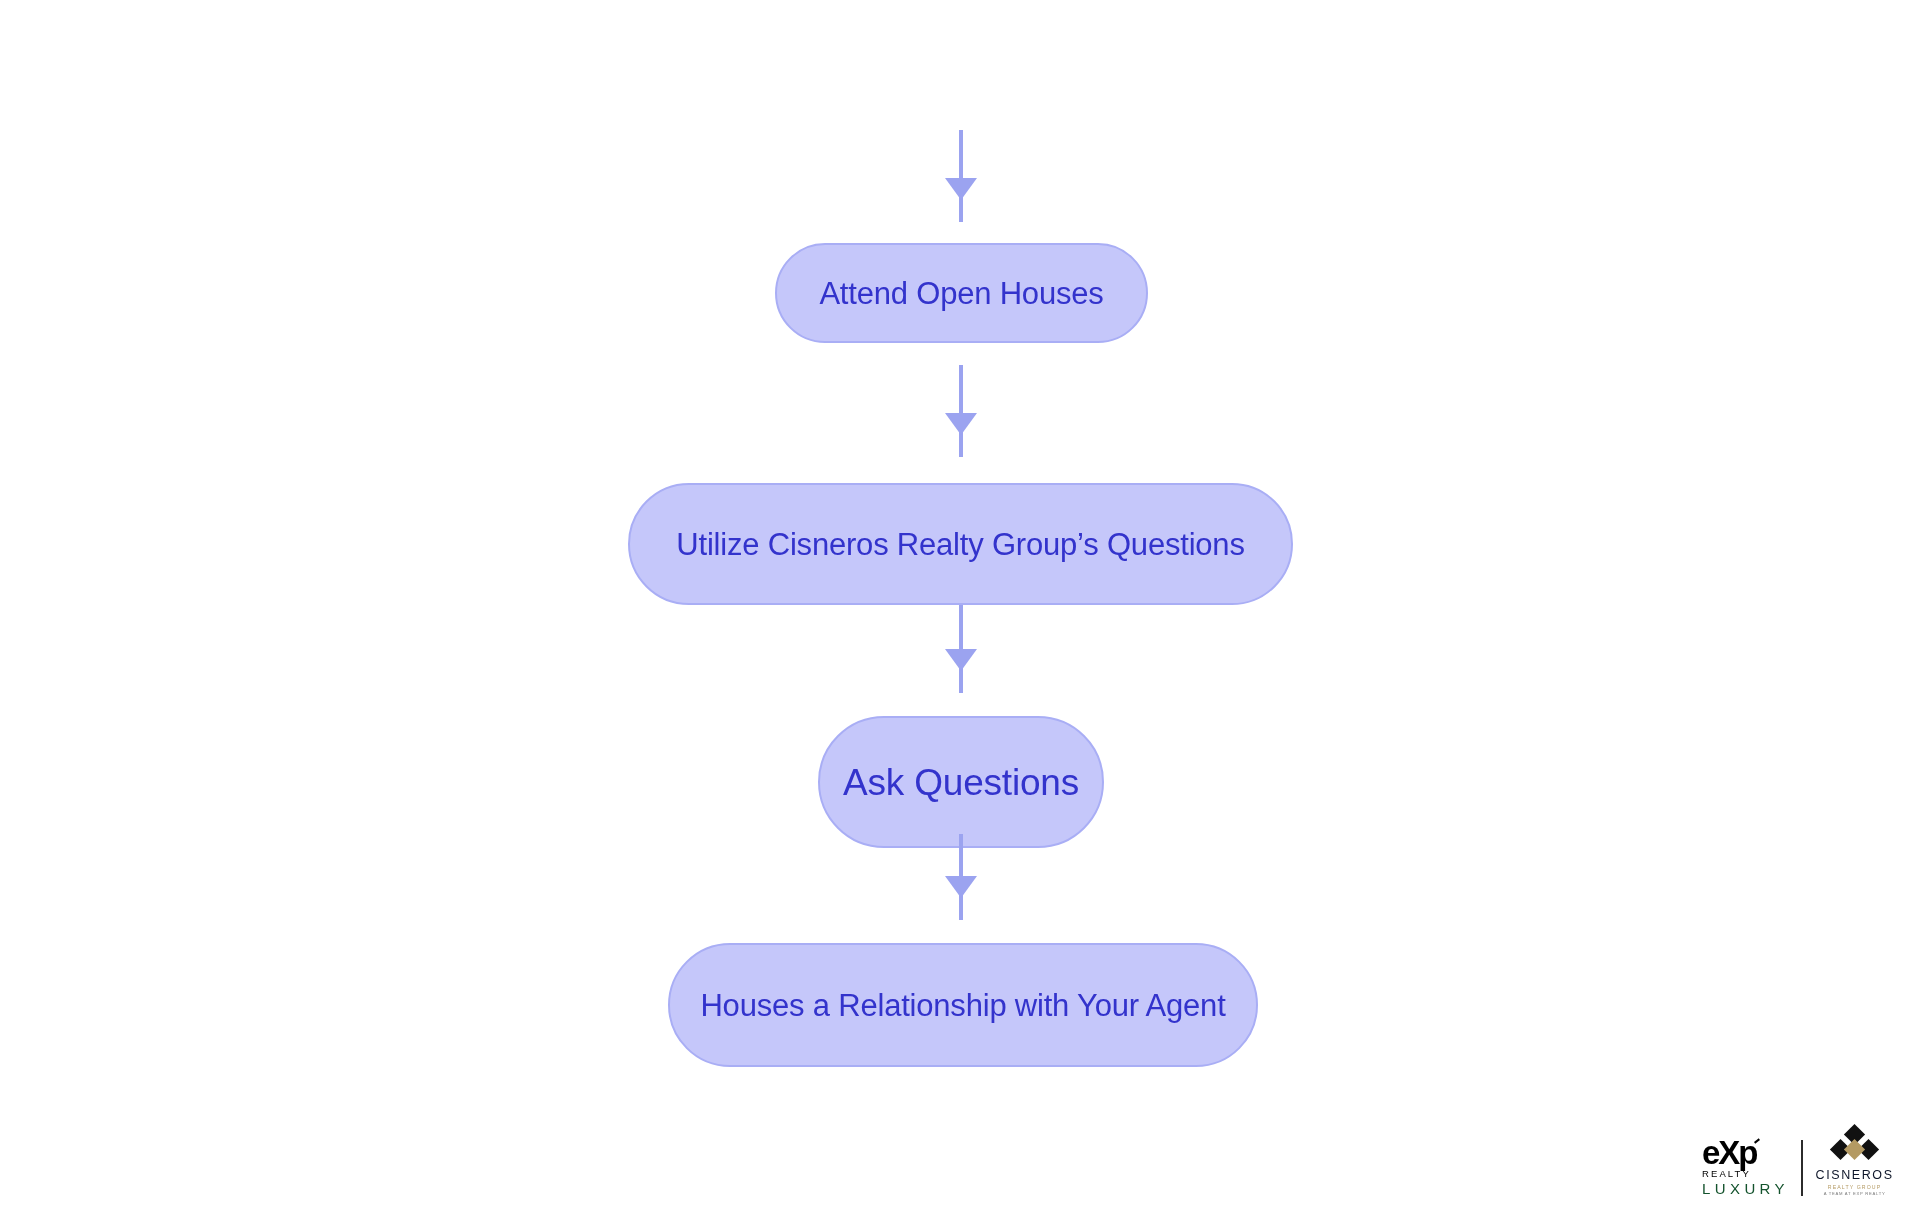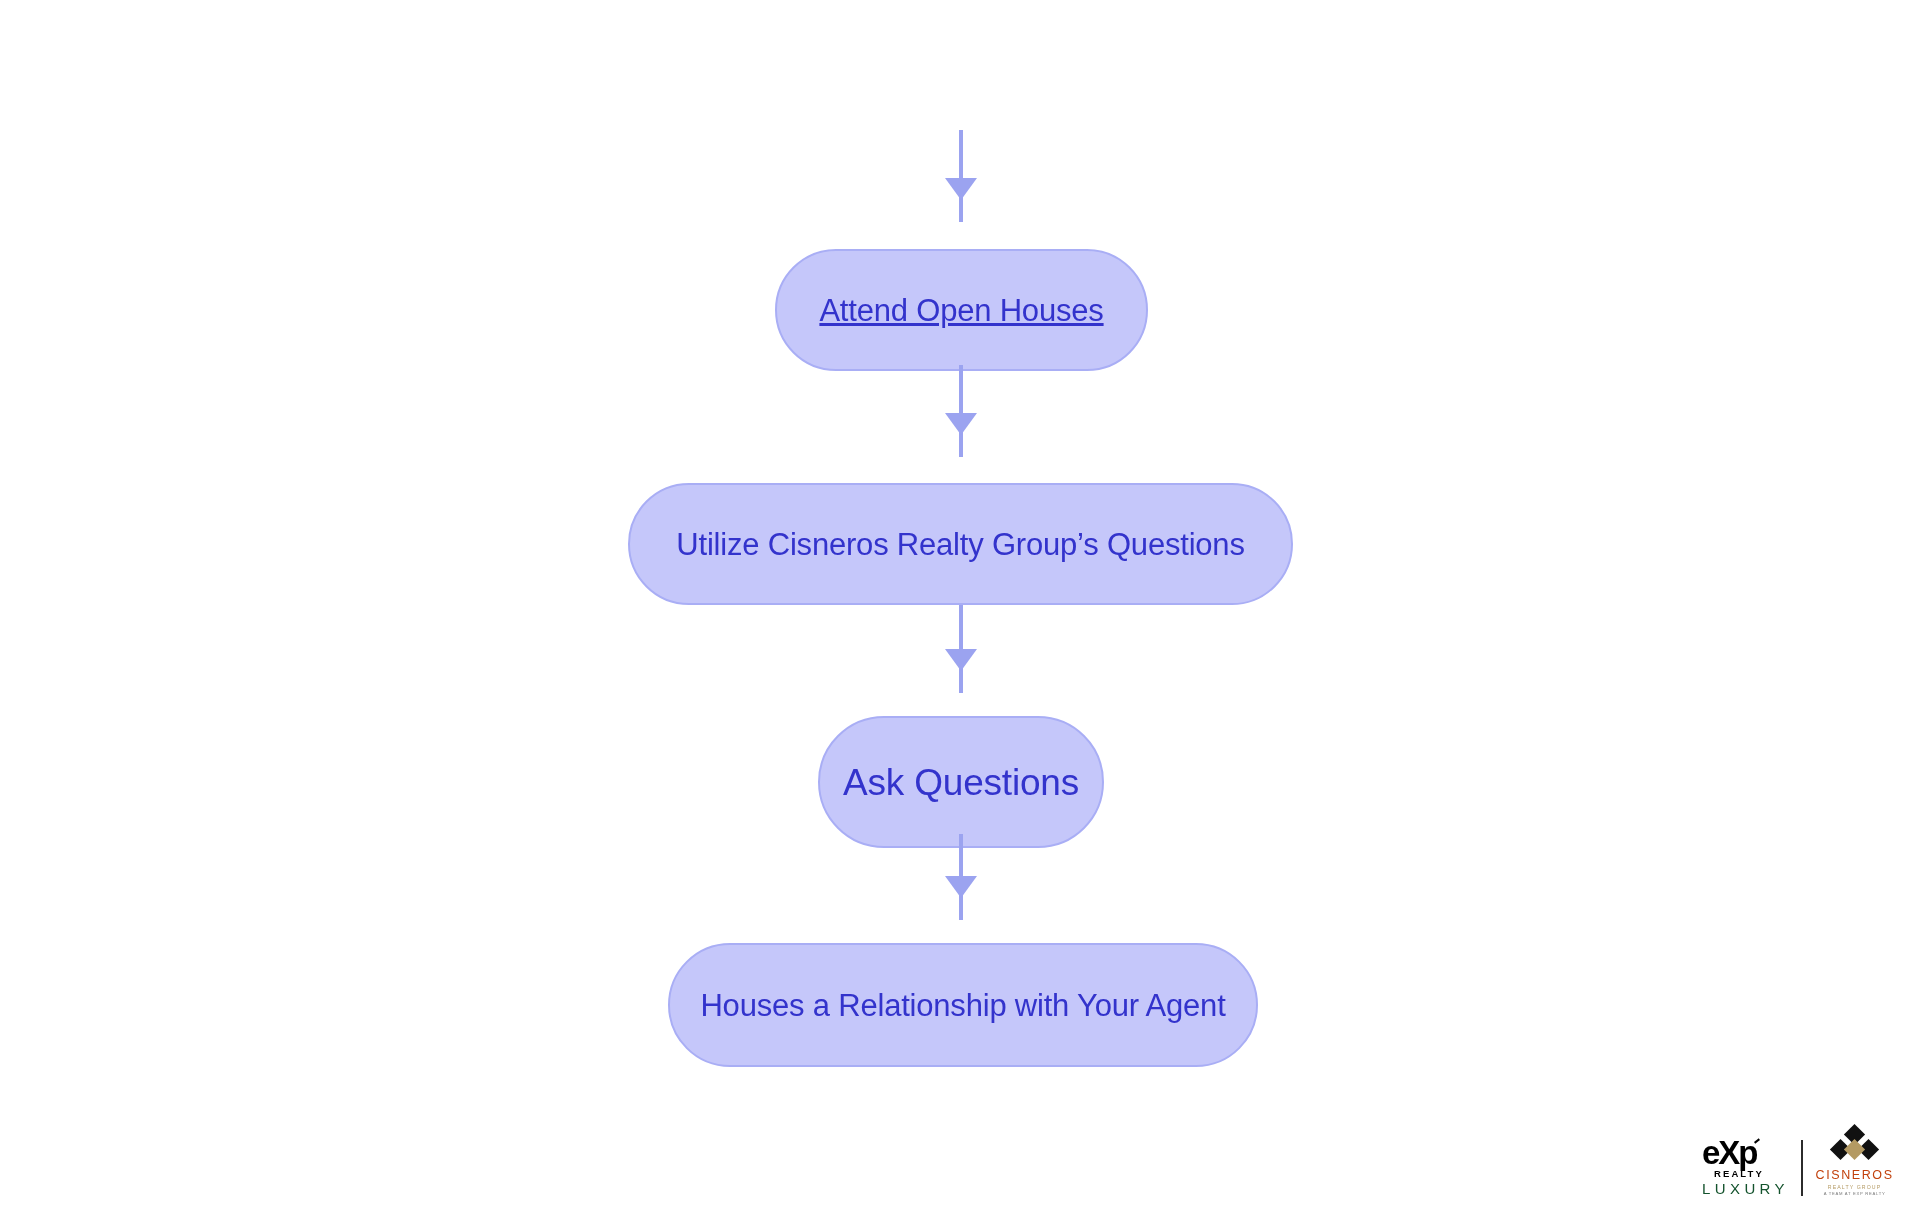--- a/index.html
+++ b/index.html
@@ -34,21 +34,21 @@
     color: #3333cc;
     font-family: "Liberation Sans", sans-serif;
     font-weight: 400;
     letter-spacing: -0.2px;
     white-space: nowrap;
     line-height: 1;
   }
 
   
   .n1 { left: 698px;  top: 8px;    width: 525px; height: 122px; font-size: 31px; }
-  .n2 { left: 775px;  top: 249px;  width: 373px; height: 122px; font-size: 31px; text-decoration: underline; }
+  .n2 { left: 775px;  top: 243px;  width: 373px; height: 100px; font-size: 31px; }
   .n3 { left: 628px;  top: 483px;  width: 665px; height: 122px; font-size: 31px; }
   .n4 { left: 818px;  top: 716px;  width: 286px; height: 132px; font-size: 37px; text-align: center; }
   .n5 { left: 668px;  top: 943px;  width: 590px; height: 124px; font-size: 31px; }
 
   
   .connector {
     position: absolute;
     left: 959px;
     width: 4px;
     background: #9ba3f0;
@@ -103,26 +103,25 @@
     position: absolute;
     right: -3px;
     top: 1px;
     width: 6px;
     height: 2px;
     background: #000;
     transform: rotate(-38deg);
   }
   .exp-realty {
     font-family: "Liberation Sans", sans-serif;
-    font-weight: 700;
+    font-weight: 400;
     font-size: 9.5px;
     color: #000000;
     letter-spacing: 2.1px;
     margin-top: 1px;
-    margin-left: 12px;
   }
   .exp-luxury {
     font-family: "Liberation Sans", sans-serif;
     font-weight: 400;
     font-size: 15px;
     color: #14532d;
     letter-spacing: 4.4px;
     margin-top: 3px;
   }
   .brand-divider {
@@ -149,21 +148,21 @@
     transform: rotate(45deg);
   }
   .dia-top    { left: 20px; top: 0px;  background: #111111; }
   .dia-left   { left: 6px;  top: 15px; background: #111111; }
   .dia-right  { left: 34px; top: 15px; background: #111111; }
   .dia-center { left: 20px; top: 15px; background: #b49a63; }
   .cis-name {
     font-family: "Liberation Sans", sans-serif;
     font-weight: 400;
     font-size: 12.5px;
-    color: #c2410c;
+    color: #0f172a;
     letter-spacing: 1.6px;
     margin-top: 2px;
   }
   .cis-sub {
     font-family: "Liberation Sans", sans-serif;
     font-weight: 400;
     font-size: 5.2px;
     color: #b49a63;
     letter-spacing: 1.1px;
     margin-top: 3px;

